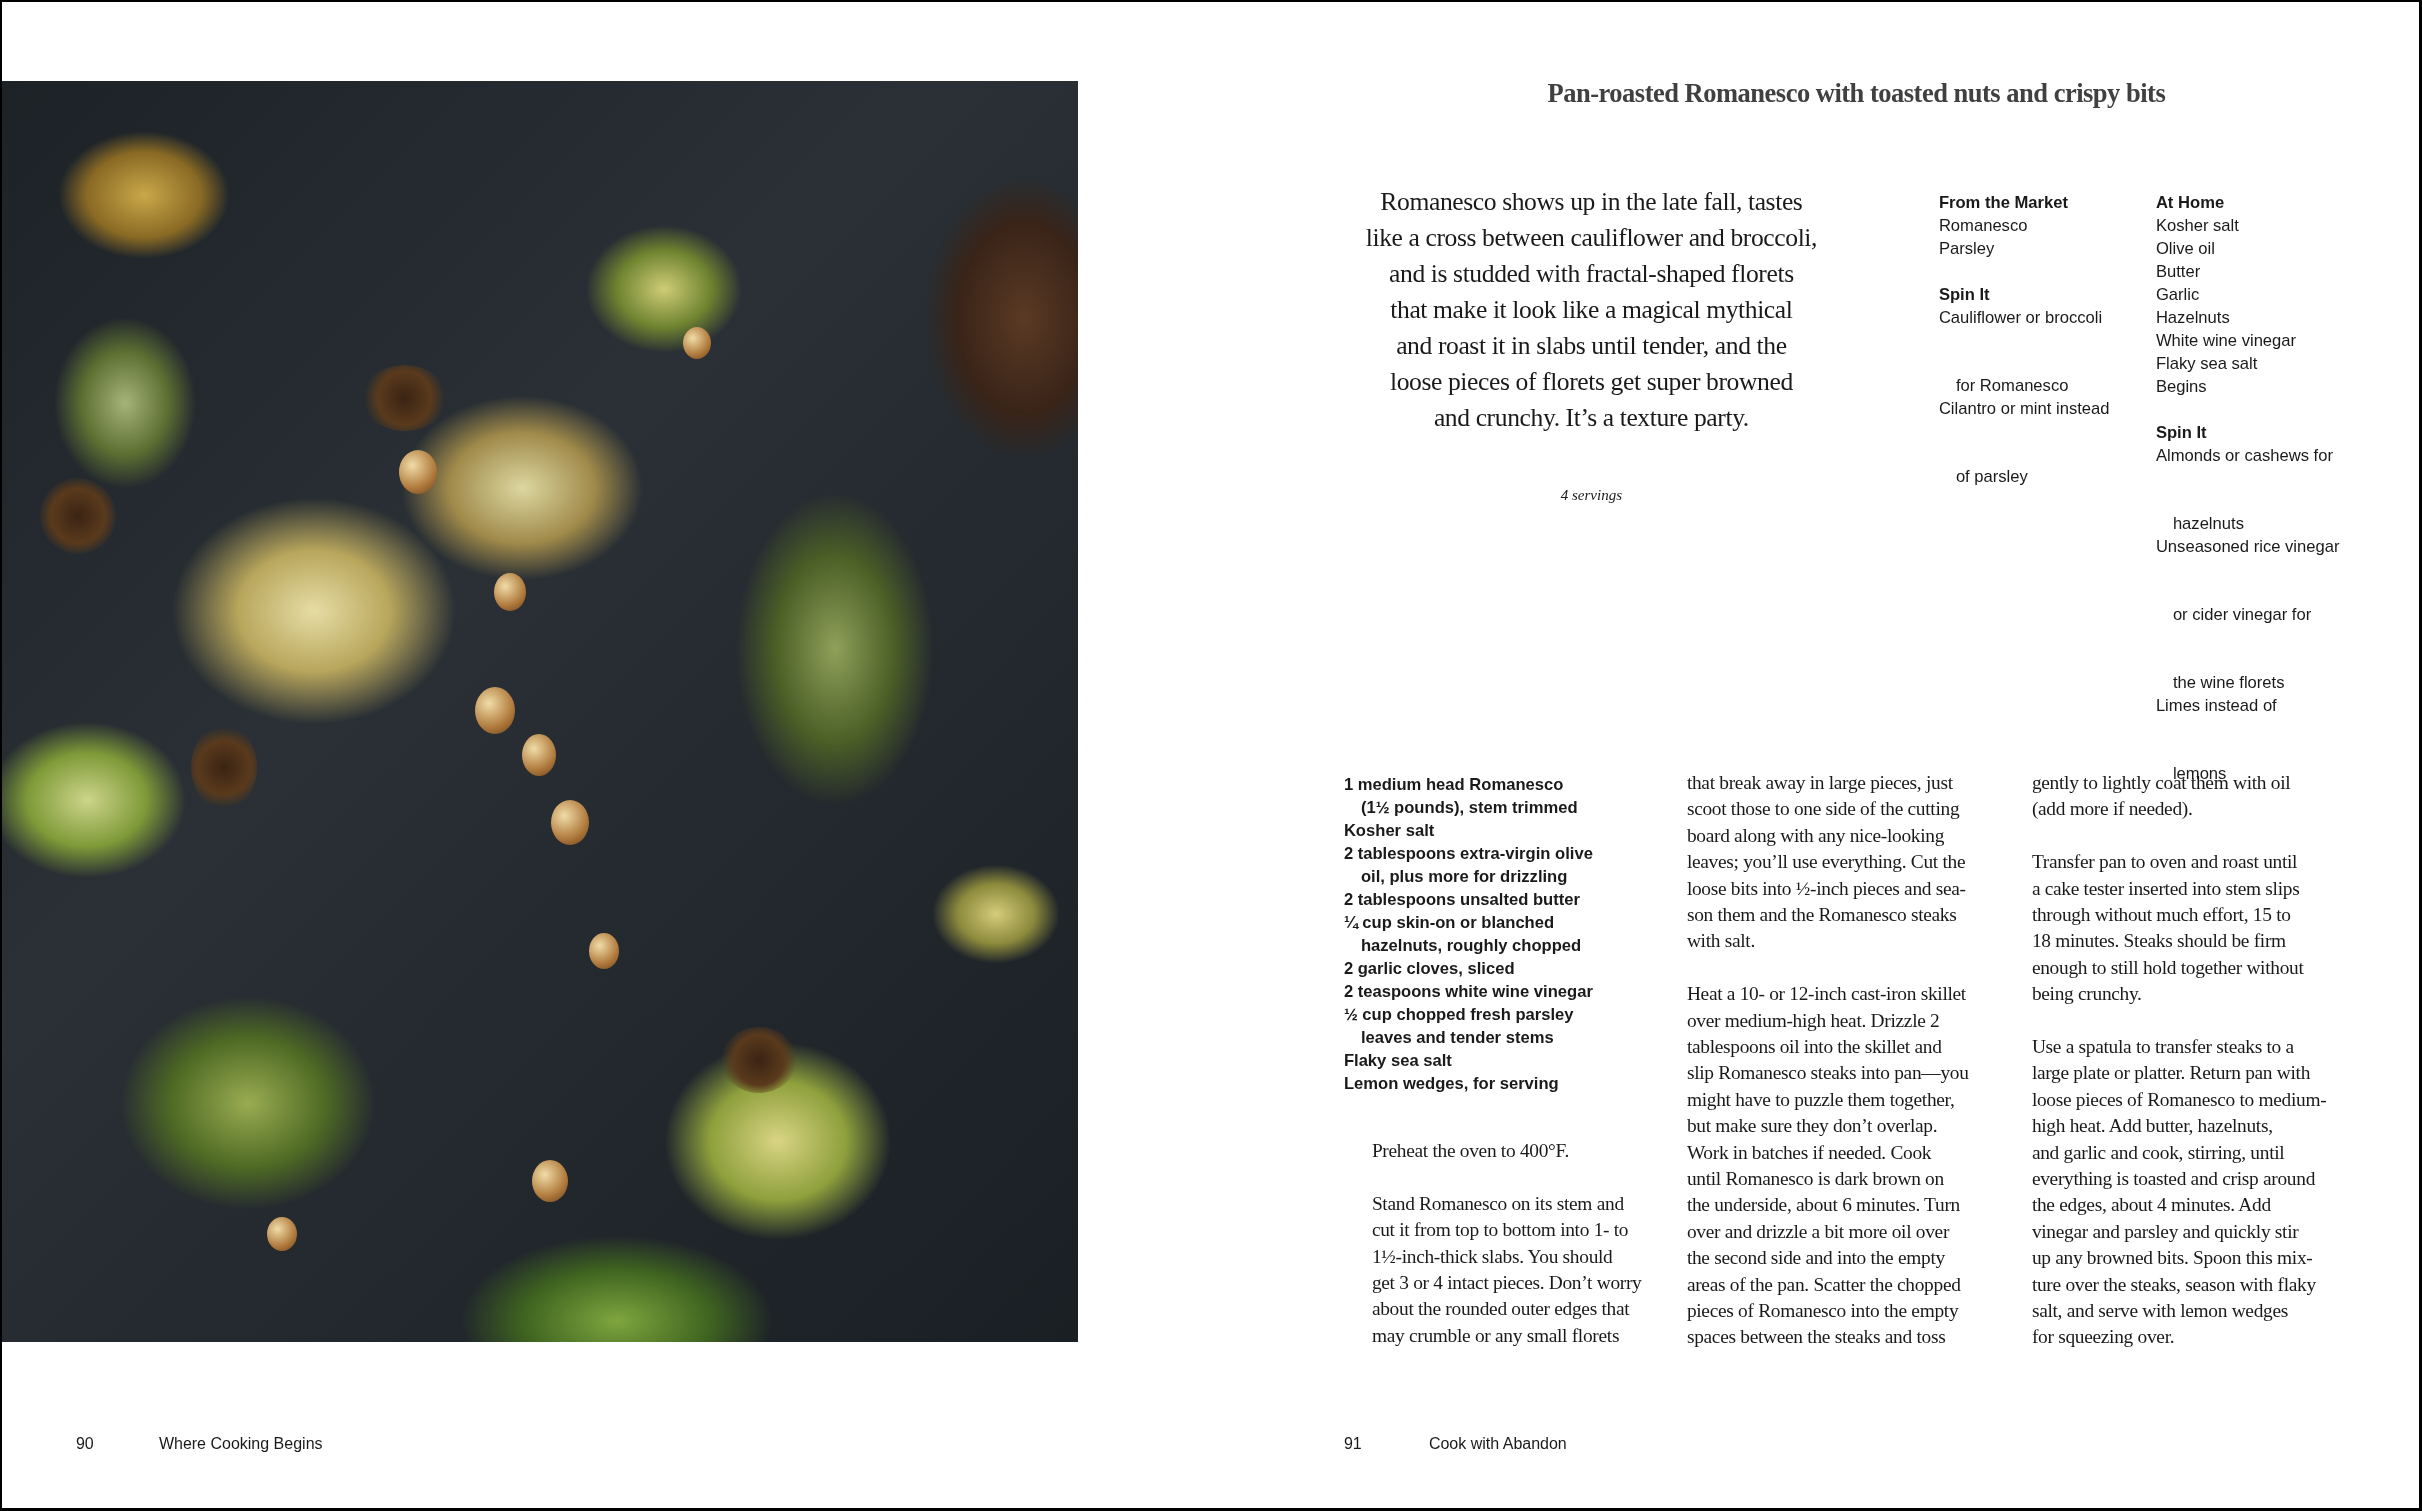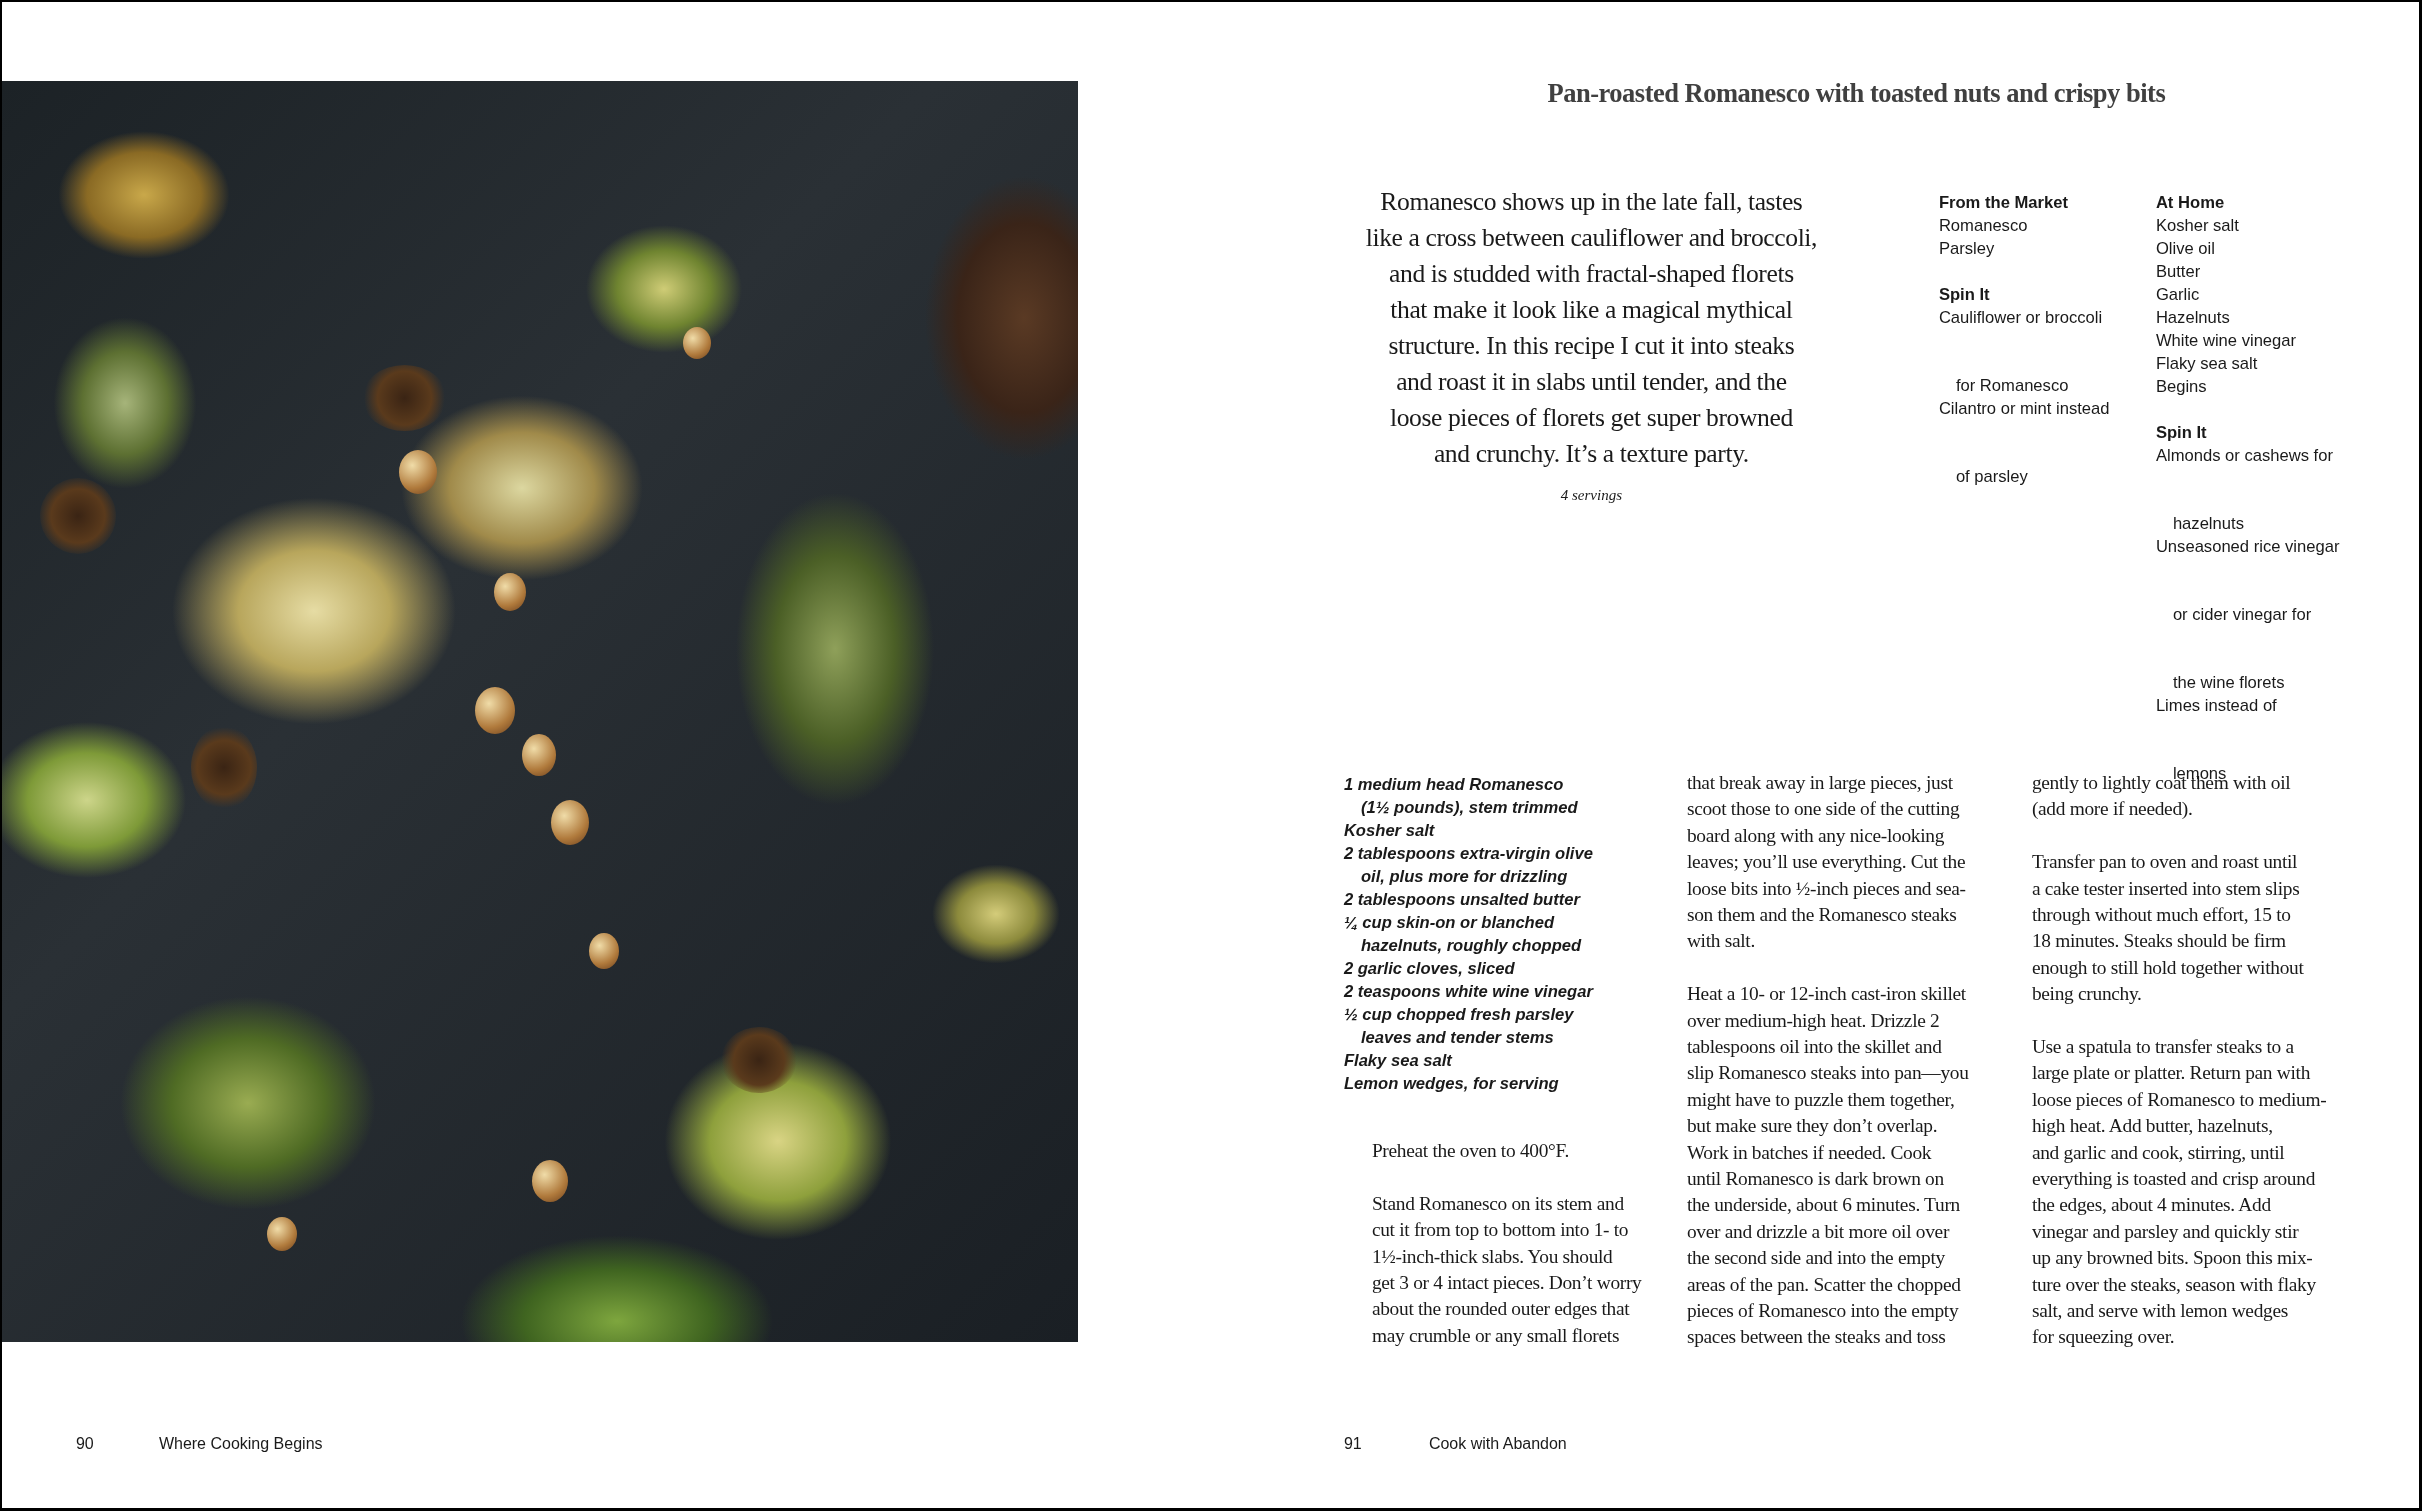--- a/index.html
+++ b/index.html
@@ -100,21 +100,21 @@
     .col-home { left: 2154px; top: 189px; }
 
     
     .ingredients {
       position: absolute;
       left: 1342px; top: 771px;
       font-size: 16.6px;
       line-height: 23px;
       font-weight: bold;
     }
-    .ingredients .item { display: block; white-space: nowrap; font-style: italic; }
+    .ingredients .item { display: block; white-space: nowrap; }
     .ingredients .indent { padding-left: 17px; }
 
     
     .method {
       position: absolute;
       font-family: "Liberation Serif", "DejaVu Serif", serif;
       font-size: 19.4px;
       line-height: 26.4px;
       letter-spacing: -0.3px;
       color: #1a1a1a;
@@ -160,21 +160,20 @@
   <div class="folio sans folio-left-num">90</div>
   <div class="folio sans folio-left-title">Where Cooking Begins</div>
 
   <div class="recipe-title">Pan-roasted Romanesco with toasted nuts and crispy bits</div>
 
   <div class="intro">
     <span class="line">Romanesco shows up in the late fall, tastes</span>
     <span class="line">like a cross between cauliflower and broccoli,</span>
     <span class="line">and is studded with fractal-shaped florets</span>
     <span class="line">that make it look like a magical mythical</span>
-    <span class="line">structure. In this recipe I cut it into steaks</span>
     <span class="line">and roast it in slabs until tender, and the</span>
     <span class="line">loose pieces of florets get super browned</span>
     <span class="line">and crunchy. It’s a texture party.</span>
   </div>
   <div class="servings">4 servings</div>
 
   <div class="side-col sans col-market">
     <span class="head">From the Market</span>
     <span class="item">Romanesco</span>
     <span class="item">Parsley</span>

